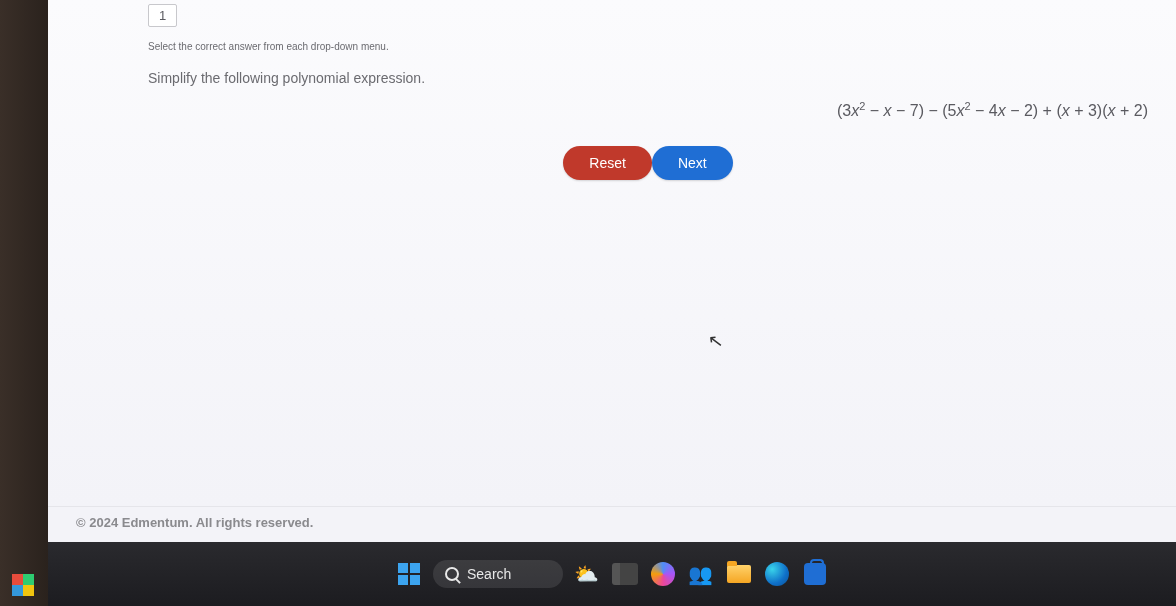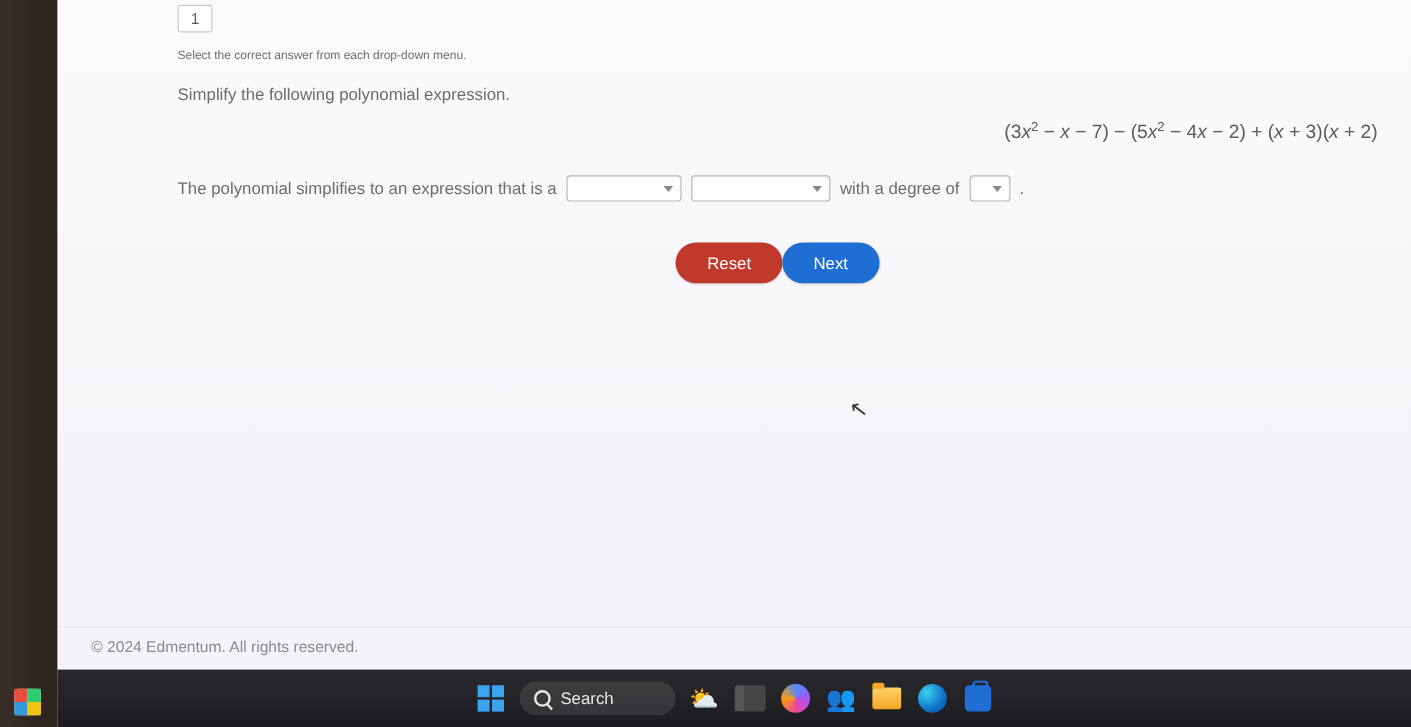--- a/index.html
+++ b/index.html
@@ -122,24 +122,25 @@
       font-size: 18px;
       color: #333;
       transform: rotate(-8deg);
     }
     .footer {
       padding: 8px 0 12px 28px;
       font-size: 13px;
       color: #8a8a8e;
       border-top: 1px solid #e5e5ea;
       background: #f3f3f8;
+      font-weight: bold;
     }
     
     .taskbar {
-      height: 48px;
+      height: 64px;
       background: linear-gradient(180deg, #2a2a2e 0%, #1c1c20 100%);
       display: flex;
       align-items: center;
       padding: 0 12px;
       gap: 8px;
       position: relative;
     }
     .taskbar-center {
       position: absolute;
       left: 50%;
@@ -259,34 +260,20 @@
   <div class="content-area">
 
     <div class="qnum-box">1</div>
 
     <p class="instruction">Select the correct answer from each drop-down menu.</p>
 
     <p class="subinstruction">Simplify the following polynomial expression.</p>
 
     <div class="equation">(3<span class="var">x</span><sup>2</sup> − <span class="var">x</span> − 7) − (5<span class="var">x</span><sup>2</sup> − 4<span class="var">x</span> − 2) + (<span class="var">x</span> + 3)(<span class="var">x</span> + 2)</div>
 
-    <div class="answer-line">
-      <span>The polynomial simplifies to an expression that is a</span>
-      <span class="dropdown wide">
-        <span class="chevron"></span>
-      </span>
-      <span class="dropdown med">
-        <span class="chevron"></span>
-      </span>
-      <span>with a degree of</span>
-      <span class="dropdown small">
-        <span class="chevron"></span>
-      </span>
-      <span>.</span>
-    </div>
 
     <div class="btn-row">
       <button class="pill-btn btn-reset">Reset</button>
       <button class="pill-btn btn-next">Next</button>
     </div>
 
     <div class="cursor">↖</div>
   </div>
 
   <div class="footer">© 2024 Edmentum. All rights reserved.</div>

